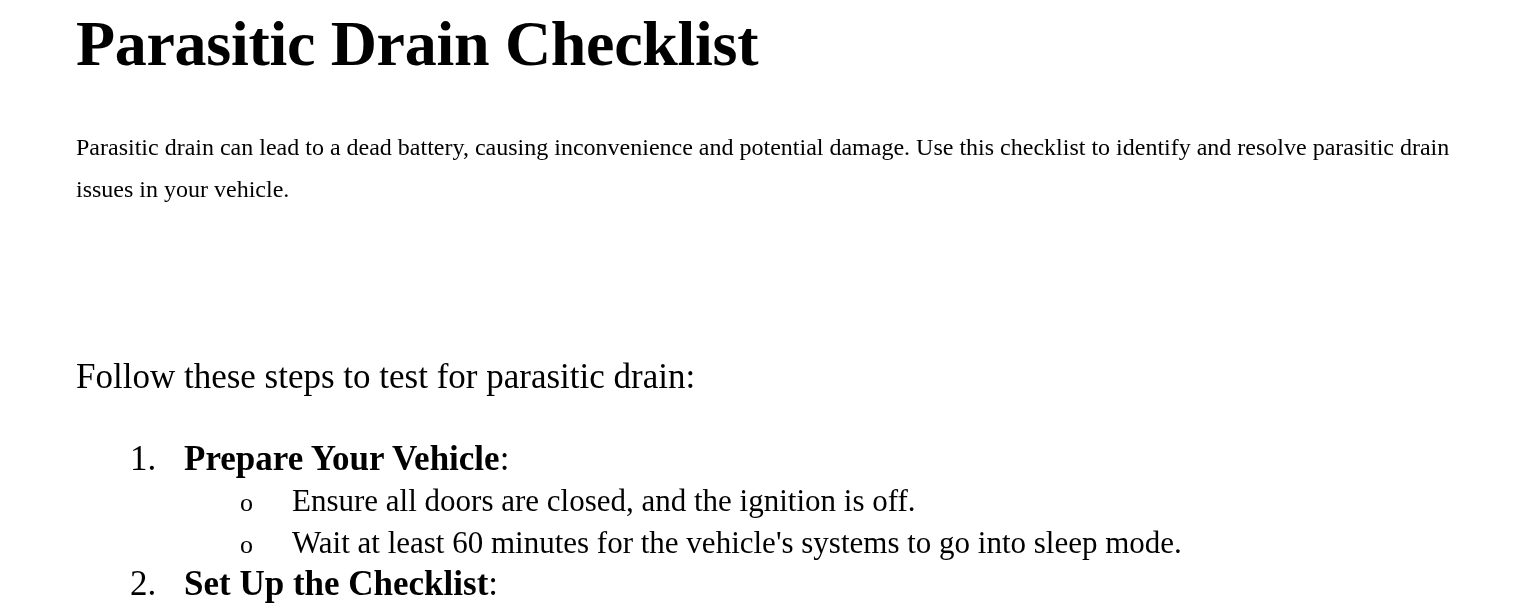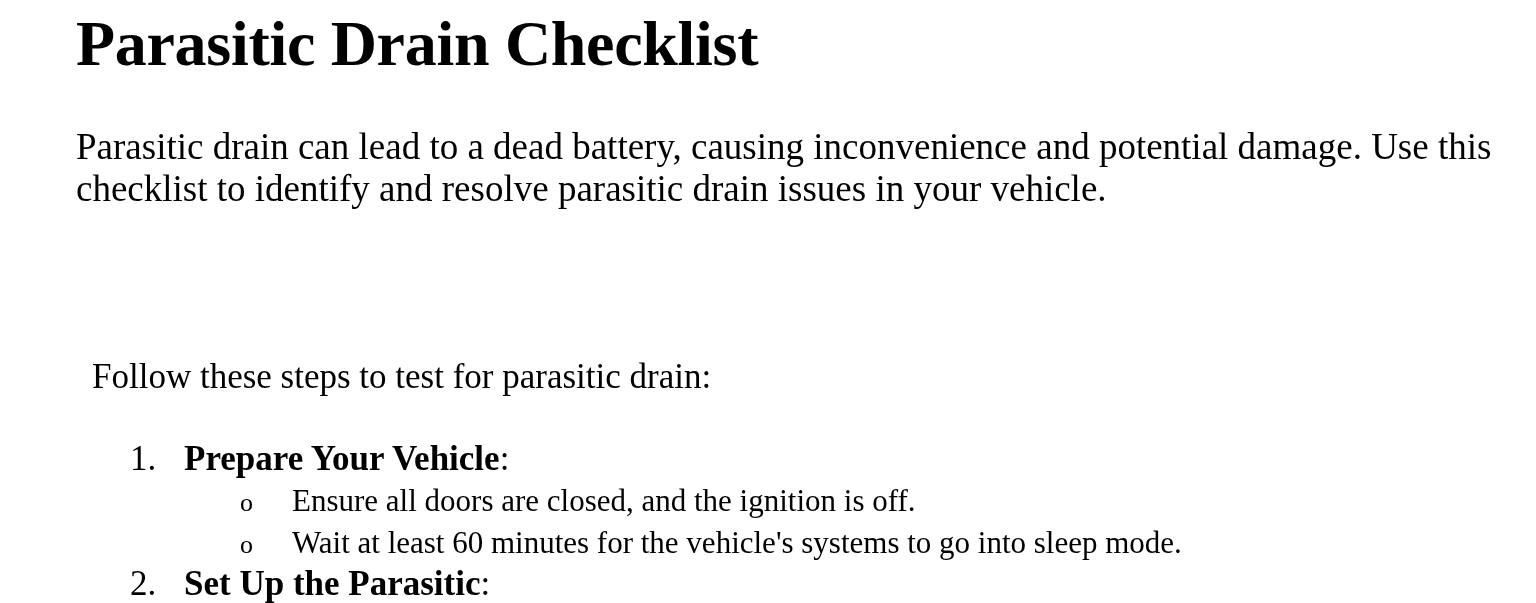--- a/index.html
+++ b/index.html
@@ -28,34 +28,34 @@
     left: 76px;
     top: 6px;
     font-size: 64px;
     font-weight: bold;
     line-height: 76px;
     letter-spacing: -0.3px;
   }
   .intro {
     left: 76px;
     top: 126px;
-    font-size: 37px;
+    font-size: 24px;
     line-height: 42px;
     white-space: normal;
     width: 1420px;
   }
   .h2 {
     left: 76px;
     top: 254px;
     font-size: 48px;
     font-weight: bold;
     line-height: 58px;
   }
   .lead {
-    left: 92px;
+    left: 76px;
     top: 356px;
     font-size: 35px;
     line-height: 42px;
   }
   .ol-num {
     font-size: 35px;
     line-height: 42px;
   }
   .ol-label {
     font-size: 35px;
@@ -93,16 +93,16 @@
     </div>
 
     <div>
       <span class="abs sub-bullet" style="left:240px; top:524px;">o</span>
       <span class="abs sub-text" style="left:292px; top:522px;">Wait at least 60 minutes for the vehicle's systems to go into sleep mode.</span>
     </div>
   </div>
 
   <div>
     <span class="abs ol-num" style="left:130px; top:563px;">2.</span>
-    <span class="abs ol-label" style="left:184px; top:563px;"><b>Set Up the Parasitic</b><span>:</span></span>
+    <span class="abs ol-label" style="left:184px; top:563px;"><b>Set Up the Checklist</b><span>:</span></span>
   </div>
 
 </div>
 
 </body></html>

